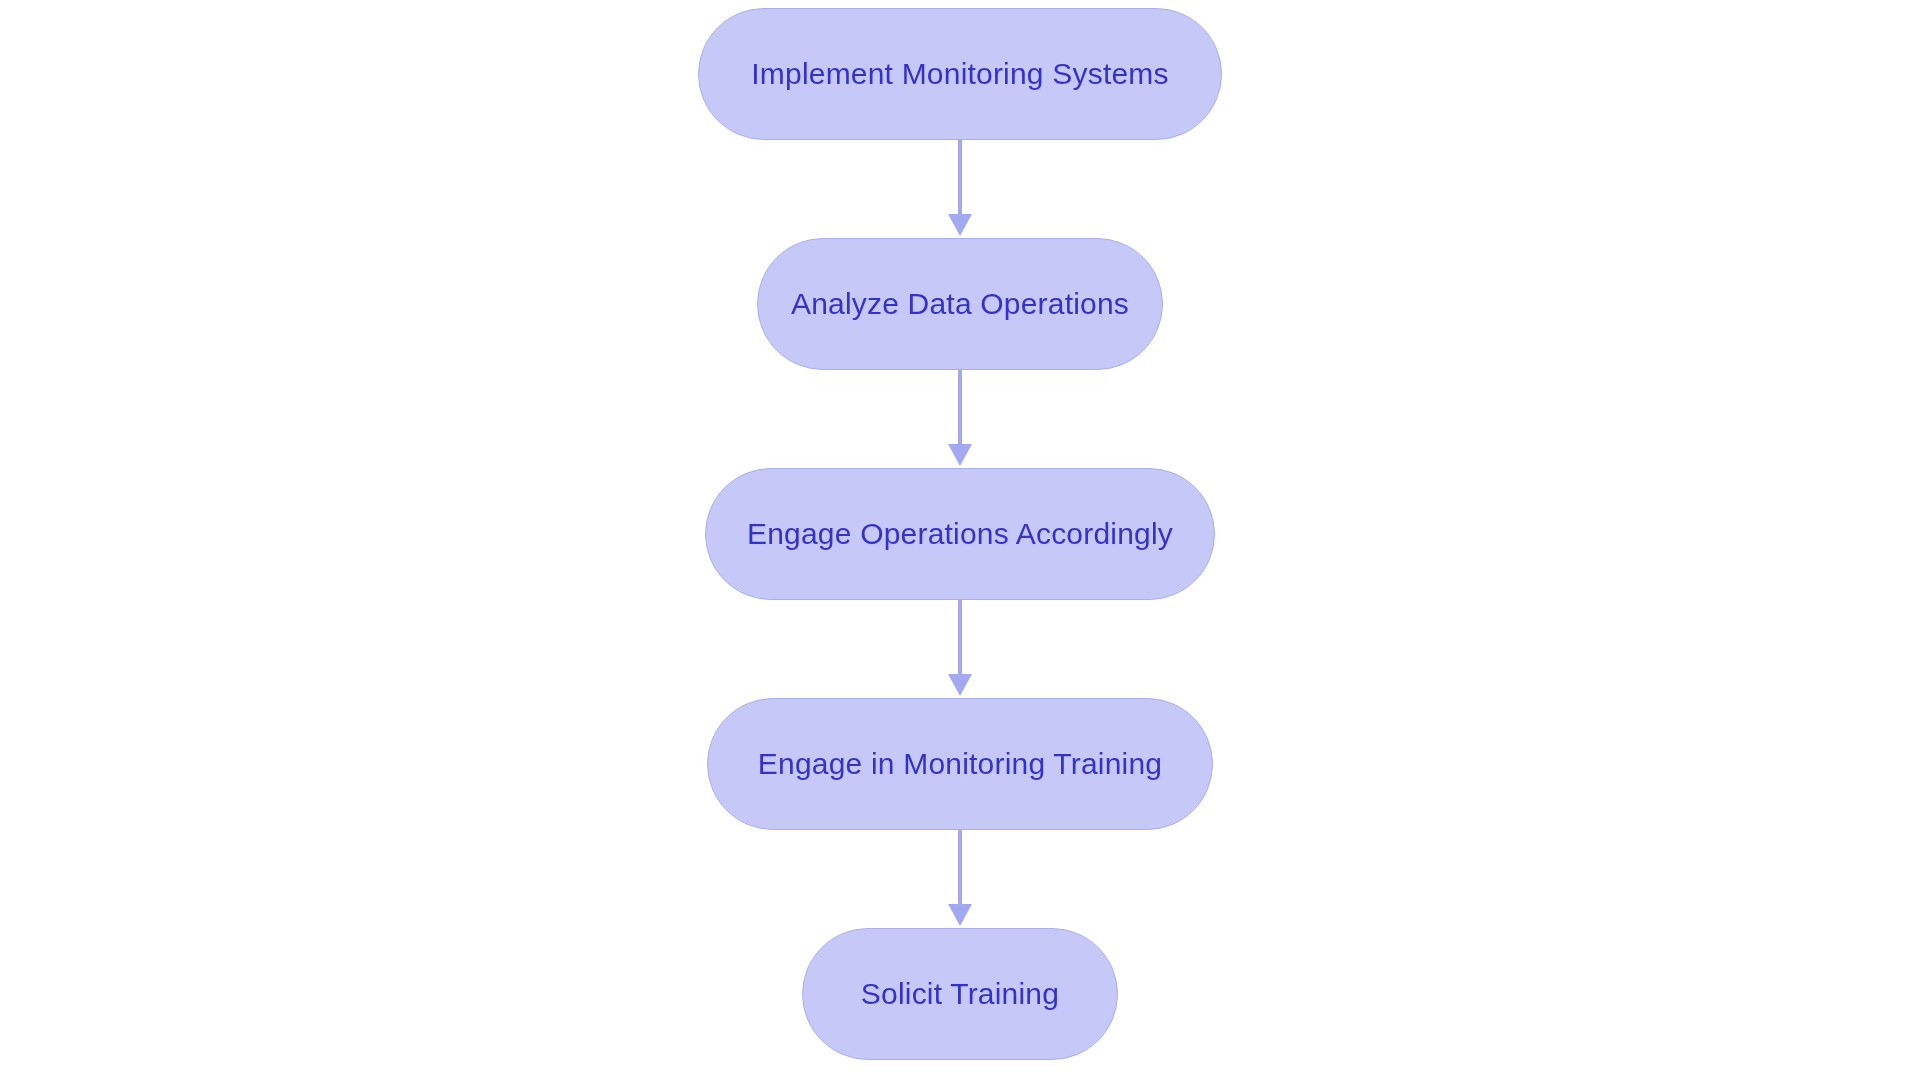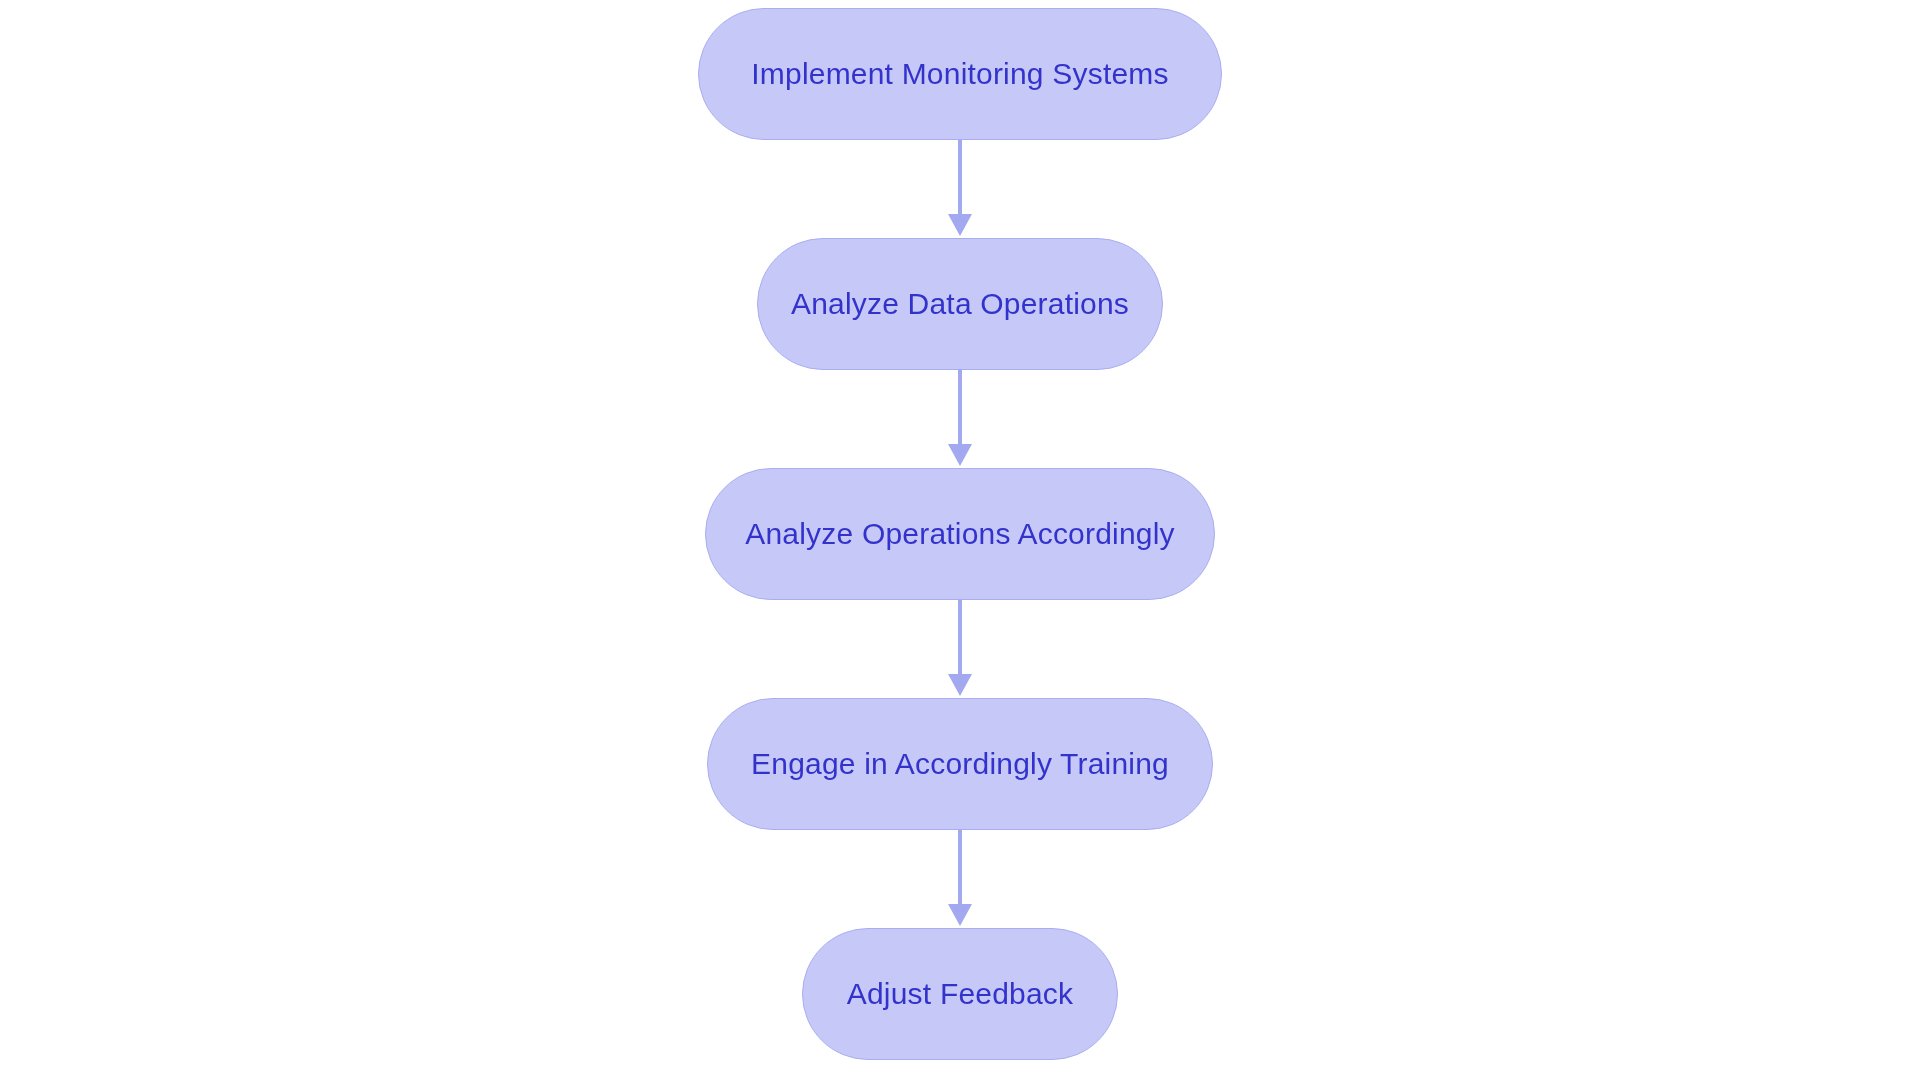--- a/index.html
+++ b/index.html
@@ -102,39 +102,39 @@
     </div>
 
     <div class="connector">
       <svg viewBox="0 0 40 98" xmlns="http://www.w3.org/2000/svg" aria-hidden="true">
         <line x1="20" y1="0" x2="20" y2="78" stroke="#a3a9f0" stroke-width="4"></line>
         <polygon points="8,74 32,74 20,96" fill="#a3a9f0"></polygon>
       </svg>
     </div>
 
     <div class="node node-w3">
-      <span class="node-label">Analyze Operations Accordingly</span>
+      <span class="node-label">Engage Operations Accordingly</span>
     </div>
 
     <div class="connector">
       <svg viewBox="0 0 40 98" xmlns="http://www.w3.org/2000/svg" aria-hidden="true">
         <line x1="20" y1="0" x2="20" y2="78" stroke="#a3a9f0" stroke-width="4"></line>
         <polygon points="8,74 32,74 20,96" fill="#a3a9f0"></polygon>
       </svg>
     </div>
 
     <div class="node node-w4">
-      <span class="node-label">Engage in Accordingly Training</span>
+      <span class="node-label">Engage in Monitoring Training</span>
     </div>
 
     <div class="connector">
       <svg viewBox="0 0 40 98" xmlns="http://www.w3.org/2000/svg" aria-hidden="true">
         <line x1="20" y1="0" x2="20" y2="78" stroke="#a3a9f0" stroke-width="4"></line>
         <polygon points="8,74 32,74 20,96" fill="#a3a9f0"></polygon>
       </svg>
     </div>
 
     <div class="node node-w5">
-      <span class="node-label">Adjust Feedback</span>
+      <span class="node-label">Solicit Training</span>
     </div>
 
   </div>
 </div>
 
 </body></html>

